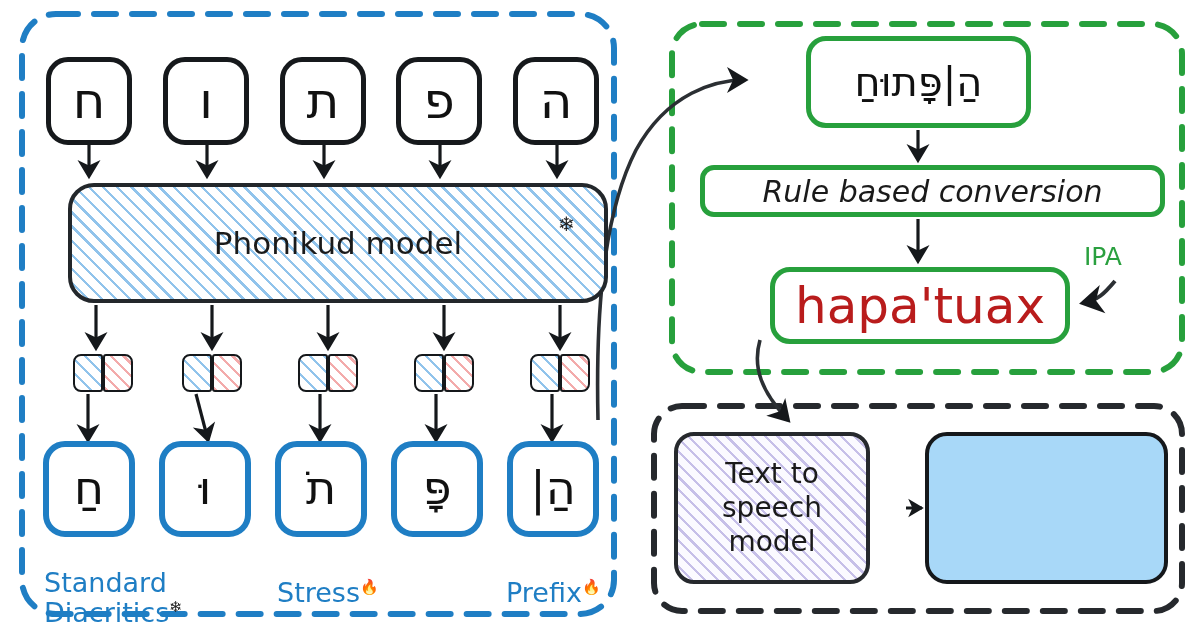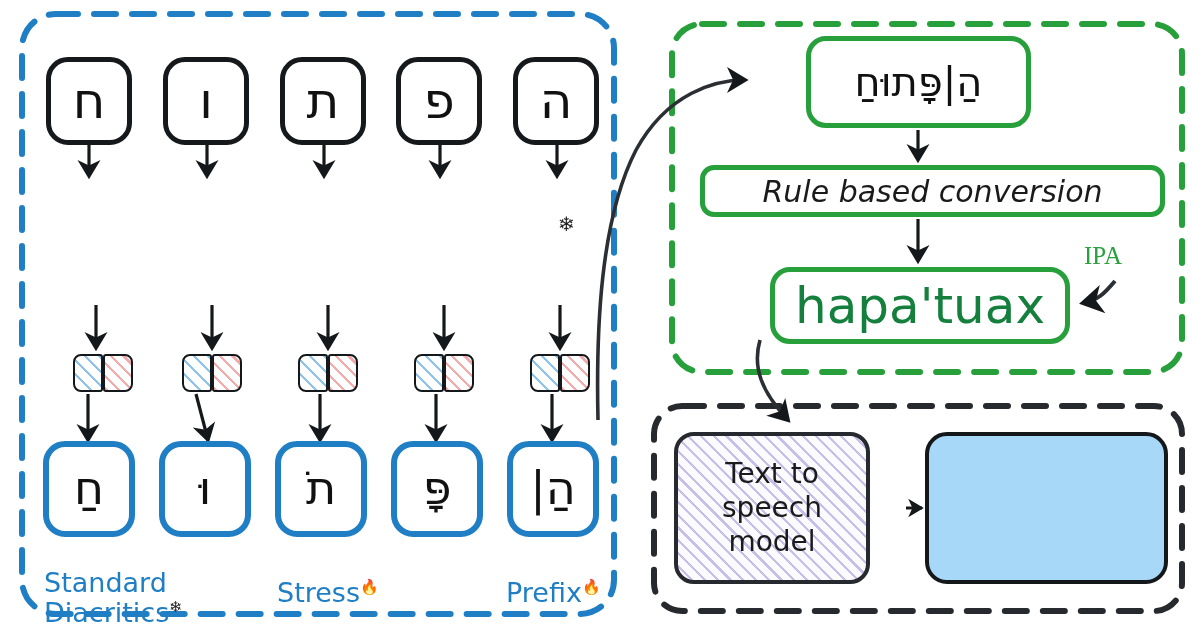--- a/index.html
+++ b/index.html
@@ -97,21 +97,20 @@
     position: absolute;
     color: #1f7ec4;
     font-size: 27px;
     line-height: 1.12;
     white-space: pre-line;
   }
   .lbl-green {
     position: absolute;
     color: #2aa03f;
     font-size: 25px;
-    font-family: Liberation Serif, serif;
   }
 
   .emoji { font-size: 15px; vertical-align: super; }
   .emoji-fire {
     display:inline-block;
     font-size: 15px;
     color:#e8a33d;
     vertical-align: super;
   }
   .snow { color:#222; }
@@ -126,21 +125,21 @@
     left: 806px; top: 36px; width: 225px; height: 92px;
     font-size: 40px; direction: rtl; color:#111;
   }
   .rule-box {
     left: 700px; top: 165px; width: 465px; height: 52px;
     border-radius: 14px;
     font-size: 30px; color:#1a1a1a;
   }
   .ipa-box {
     left: 770px; top: 267px; width: 300px; height: 77px;
-    font-size: 50px; color:#15803d;
+    font-size: 50px; color:#b91c1c;
   }
 
   
   .tts-box {
     left: 674px; top: 432px; width: 196px; height: 152px;
     border: 4px solid #26292d;
     border-radius: 20px;
     font-size: 28px; color:#1a1a1a;
     text-align:center; line-height:1.22;
   }
@@ -227,20 +226,23 @@
   <div class="box tile heb" style="left:280px; top:57px;">
     <span>ת</span>
   </div>
   <div class="box tile heb" style="left:396px; top:57px;">
     <span>פ</span>
   </div>
   <div class="box tile heb" style="left:513px; top:57px;">
     <span>ה</span>
   </div>
 
+  <div class="box model-bar hatch-blue">
+    <span>Phonikud model</span>
+  </div>
   <div style="position:absolute; left:558px; top:212px; font-size:20px;" class="snow">❄</div>
 
   <div class="pair" style="left:73px;  top:354px;">
     <div class="cell l hatch-blue"></div>
     <div class="cell r hatch-red"></div>
   </div>
   <div class="pair" style="left:182px; top:354px;">
     <div class="cell l hatch-blue"></div>
     <div class="cell r hatch-red"></div>
   </div>

